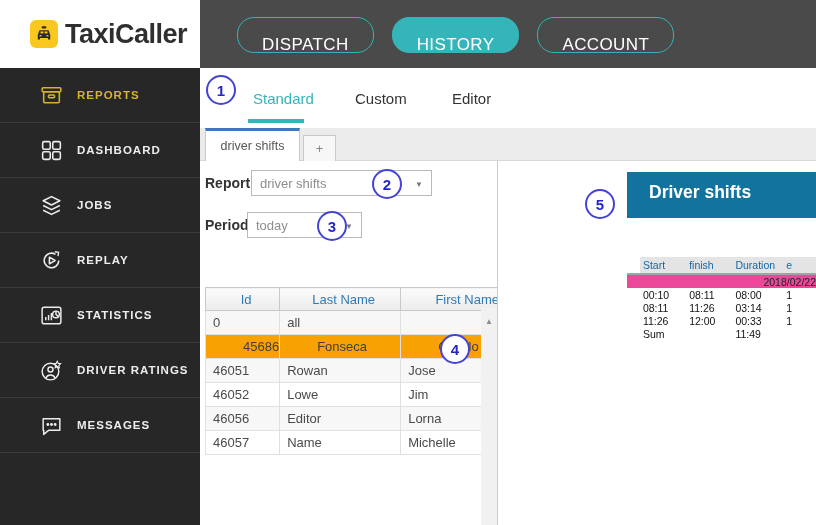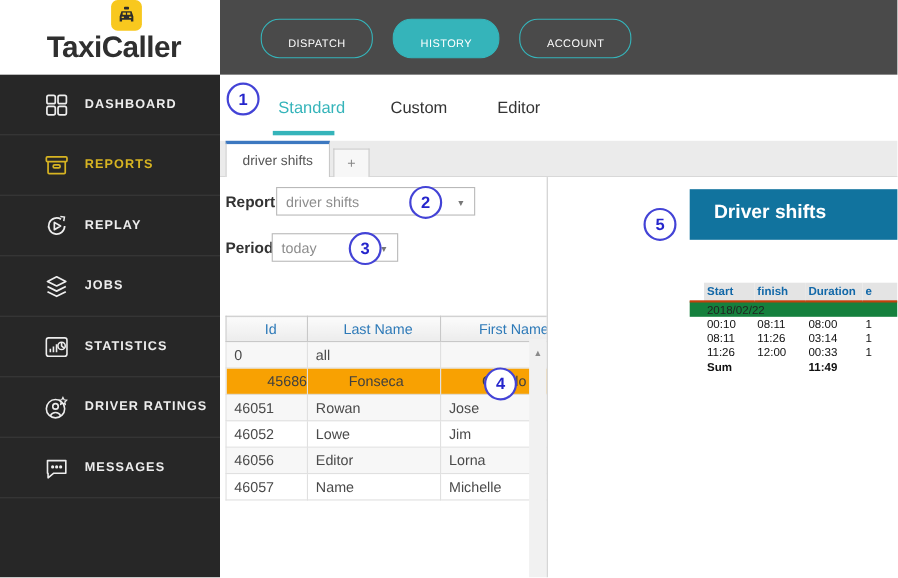--- a/index.html
+++ b/index.html
@@ -5,26 +5,26 @@
   :root{
     --accent:#35b4ba; --selected:#f8a102; --banner:#11739e; --annotation:#2e2ed6;
     --yellow:#d7b422; --linkblue:#2e7ab8; --tabblue:#3c78c0; --previewhead:#1268a8;
   }
   *{margin:0;padding:0;box-sizing:border-box;}
   html,body{width:816px;height:525px;overflow:hidden;}
   body{font-family:"Liberation Sans",sans-serif;background:#fff;position:relative;}
 
   
   .topbar{position:absolute;left:0;top:0;width:816px;height:68px;background:#4a4a4a;}
-  .logo-area{position:absolute;left:0;top:0;width:200px;height:68px;background:#fff;display:flex;align-items:center;flex-direction:column;}
+  .logo-area{position:absolute;left:0;top:0;width:200px;height:68px;background:#fff;display:flex;align-items:center;}
   .logo-badge{width:28px;height:28px;background:#f8c81e;border-radius:6px;margin-left:30px;display:flex;align-items:center;justify-content:center;}
   .logo-text{font-size:27px;font-weight:bold;color:#2f2f2f;margin-left:7px;letter-spacing:-0.5px;}
   .topnav{position:absolute;left:237px;top:17px;display:flex;gap:18px;}
   .navbtn{height:33px;border:1px solid var(--accent);border-radius:17px;background:transparent;
-    color:#fff;font-family:inherit;font-size:10px;letter-spacing:0.4px;padding:17px 24px;cursor:pointer;}
+    color:#fff;font-family:inherit;font-size:17px;letter-spacing:0.4px;padding:17px 24px;cursor:pointer;}
   .navbtn.filled{background:var(--accent);}
 
   
   .sidebar{position:absolute;left:0;top:68px;width:200px;height:457px;background:#272727;}
   .side-item{height:55px;display:flex;align-items:center;border-bottom:1px solid #3a3a3a;color:#ededed;cursor:pointer;}
   .side-item .icn{width:30px;margin-left:36px;display:flex;align-items:center;justify-content:center;color:inherit;}
   .side-item .lbl{margin-left:11px;font-size:11.5px;font-weight:600;letter-spacing:1px;}
   .side-item.active{color:var(--yellow);}
 
   
@@ -57,26 +57,26 @@
 
   .scrollbar{position:absolute;left:281px;top:147px;width:16px;height:217px;background:#f1f1f1;}
   .scrollbar .up{position:absolute;left:4px;top:9px;font-size:8px;color:#8a8a8a;}
 
   
   .right-panel{position:absolute;left:297px;top:0;width:319px;height:364px;border-left:1px solid #ccc;background:#fff;overflow:hidden;}
   .banner{position:absolute;left:129px;top:11px;width:245px;height:46px;background:var(--banner);}
   .banner h1{margin:10px 0 0 22px;font-size:17.5px;font-weight:bold;color:#fff;}
   .preview{position:absolute;left:129px;top:96px;border-collapse:collapse;table-layout:fixed;}
   .preview col.p0{width:18px;} .preview col.p1{width:55px;} .preview col.p2{width:55px;} .preview col.p3{width:55px;} .preview col.p4{width:45px;}
-  .preview th{font-size:10.5px;font-weight:bold;color:var(--previewhead);background:#e4e4e4;text-align:left;
-    padding:2px 0 2px 3px;border-bottom:2px solid #c2410c;}
+  .preview th{font-size:10.5px;font-weight:normal;color:var(--previewhead);background:#e4e4e4;text-align:left;
+    padding:2px 0 2px 3px;border-bottom:2px solid #a3a3a3;}
   .preview th.blank{background:transparent;}
   .preview td{font-size:10.5px;color:#111;height:13px;padding:1px 0 0 3px;}
-  .preview tr.daterow td{background:#15803d;color:#222;}
-  .preview tr.sumrow td{font-weight:bold;}
+  .preview tr.daterow td{background:#ec4899;color:#222;text-align:right;}
+  .preview tr.sumrow td{font-weight:normal;}
 
   
   .circ{position:absolute;width:30px;height:30px;border-radius:50%;background:#fff;border:2px solid #4343d6;
     color:#2525cc;font-weight:bold;font-size:15px;display:flex;align-items:center;justify-content:center;z-index:50;}
 
   svg{display:block;}
 </style>
 </head>
 <body>
 
@@ -96,63 +96,63 @@
       <rect x="12.6" y="9.2" width="3.2" height="2.2" fill="#f8c81e"></rect>
       <rect x="7.2" y="13.2" width="2.2" height="1.4" fill="#f8c81e"></rect>
       <rect x="14.6" y="13.2" width="2.2" height="1.4" fill="#f8c81e"></rect>
     </svg>
   </span>
   <span class="logo-text">TaxiCaller</span>
 </div>
 
 <div class="sidebar">
 
+  <div class="side-item active">
+    <span class="icn">
+      <svg width="25" height="25" viewBox="0 0 24 24" fill="none" stroke="currentColor" stroke-width="1.5">
+        <rect x="3" y="4.5" width="18" height="4" rx="1"></rect>
+        <path d="M4.5 8.5 v9.5 a1 1 0 0 0 1 1 h13 a1 1 0 0 0 1-1 V8.5"></path>
+        <rect x="9" y="11.5" width="6" height="2.6" rx="1.2"></rect>
+      </svg>
+    </span>
+    <span class="lbl">REPORTS</span>
+  </div>
+
   <div class="side-item">
     <span class="icn">
       <svg width="25" height="25" viewBox="0 0 24 24" fill="none" stroke="currentColor" stroke-width="1.5">
         <rect x="3.5" y="3.5" width="7.3" height="7.3" rx="1.5"></rect>
           <rect x="13.2" y="3.5" width="7.3" height="7.3" rx="1.5"></rect>
         <rect x="3.5" y="13.2" width="7.3" height="7.3" rx="1.5"></rect>
           <rect x="13.2" y="13.2" width="7.3" height="7.3" rx="1.5"></rect>
       </svg>
     </span>
     <span class="lbl">DASHBOARD</span>
   </div>
 
-  <div class="side-item active">
-    <span class="icn">
-      <svg width="25" height="25" viewBox="0 0 24 24" fill="none" stroke="currentColor" stroke-width="1.5">
-        <rect x="3" y="4.5" width="18" height="4" rx="1"></rect>
-        <path d="M4.5 8.5 v9.5 a1 1 0 0 0 1 1 h13 a1 1 0 0 0 1-1 V8.5"></path>
-        <rect x="9" y="11.5" width="6" height="2.6" rx="1.2"></rect>
-      </svg>
-    </span>
-    <span class="lbl">REPORTS</span>
+  <div class="side-item">
+    <span class="icn">
+      <svg width="25" height="25" viewBox="0 0 24 24" fill="none" stroke="currentColor" stroke-width="1.5" stroke-linejoin="round">
+        <path d="M12 3.5 l8 4 -8 4 -8-4 Z"></path>
+        <path d="M4 12 l8 4 8-4"></path>
+        <path d="M4 16.5 l8 4 8-4"></path>
+      </svg>
+    </span>
+    <span class="lbl">JOBS</span>
   </div>
 
   <div class="side-item">
     <span class="icn">
       <svg width="25" height="25" viewBox="0 0 24 24" fill="none" stroke="currentColor" stroke-width="1.5">
         <path d="M19 12 a7 7 0 1 1 -3.2-5.9"></path>
         <path d="M15.2 3.6 l3.6 0.6 -0.6 3.6" stroke-width="1.3"></path>
         <path d="M10 8.8 l5.4 3.2 -5.4 3.2 Z" stroke-linejoin="round"></path>
       </svg>
     </span>
     <span class="lbl">REPLAY</span>
-  </div>
-
-  <div class="side-item">
-    <span class="icn">
-      <svg width="25" height="25" viewBox="0 0 24 24" fill="none" stroke="currentColor" stroke-width="1.5" stroke-linejoin="round">
-        <path d="M12 3.5 l8 4 -8 4 -8-4 Z"></path>
-        <path d="M4 12 l8 4 8-4"></path>
-        <path d="M4 16.5 l8 4 8-4"></path>
-      </svg>
-    </span>
-    <span class="lbl">JOBS</span>
   </div>
 
   <div class="side-item">
     <span class="icn">
       <svg width="25" height="25" viewBox="0 0 24 24" fill="none" stroke="currentColor" stroke-width="1.4">
         <rect x="3" y="4" width="18" height="16" rx="2"></rect>
         <path d="M6.5 16.5 v-3 M9.2 16.5 v-5 M11.9 16.5 v-7"></path>
         <circle cx="16.3" cy="11" r="3.2"></circle>
           <path d="M16.3 7.8 v3.2 l2.4 2.1"></path>
       </svg>

